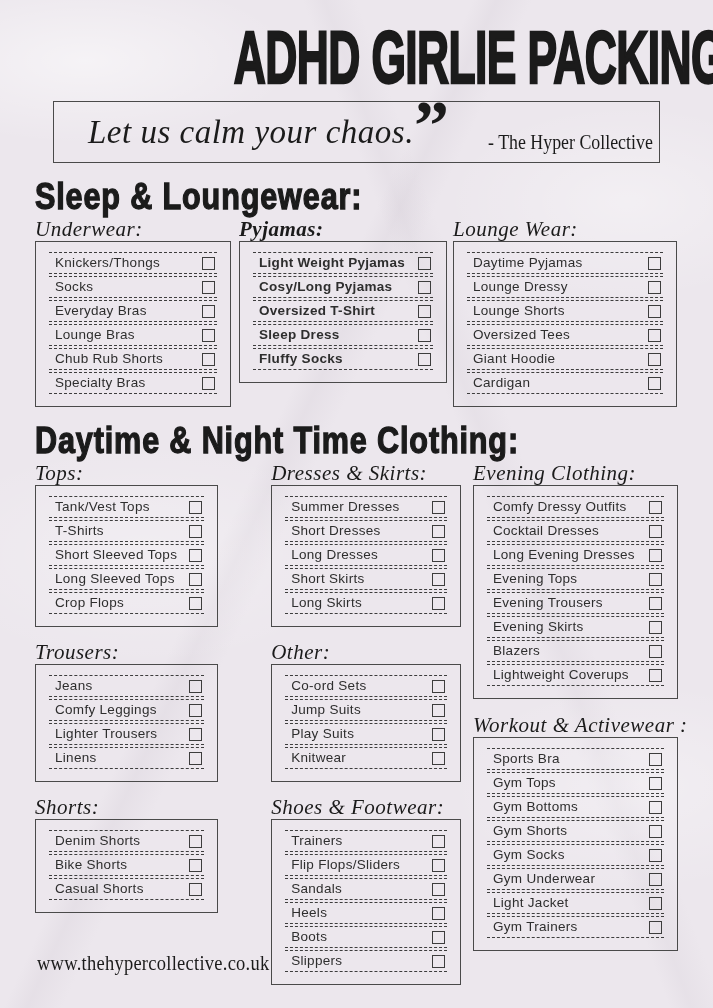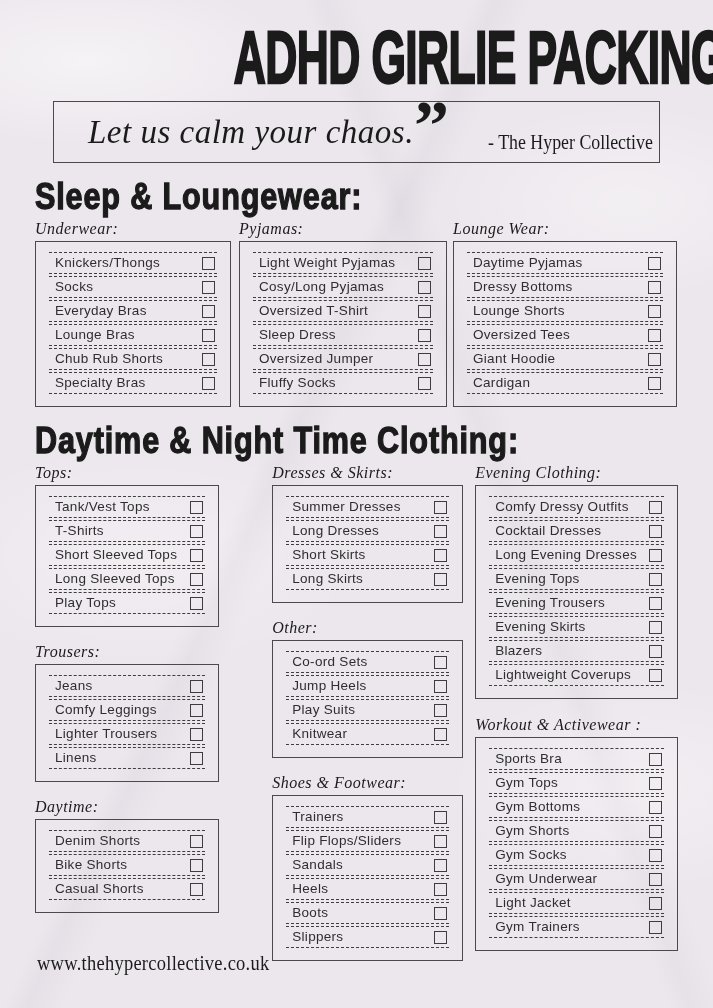--- a/index.html
+++ b/index.html
@@ -77,21 +77,21 @@
     letter-spacing:1px;white-space:nowrap;
     -webkit-text-stroke:1.3px var(--ink);
   }
   .h2-wrap{margin:16px 0 2px;}
   .h2-wrap .h2{display:inline-block;transform:scaleX(.85);transform-origin:left center;}
 
   .cols{display:flex;align-items:flex-start;}
   .group-label{
     font-family:"Liberation Serif",serif;
     font-style:italic;
-    font-size:16px;line-height:24px;
+    font-size:21px;line-height:24px;
     letter-spacing:.5px;
     white-space:nowrap;
   }
   .box{
     border:1.6px solid var(--border);
     padding:10px 13px 12px;
     background:transparent;
   }
   .row{
     display:flex;align-items:center;
@@ -109,21 +109,21 @@
   .checkbox{
     width:13px;height:13px;
     border:1.6px solid var(--line);
     margin-left:auto;
     flex:none;
     background:transparent;
   }
 
   
   .g-underwear{width:196px;margin-right:8px;}
-  .g-pyjamas{width:208px;margin-right:6px;}
+  .g-pyjamas{width:208px;margin-right:6px;font-weight:bold;}
   .g-lounge{width:224px;}
 
   
   .col-left{width:193px;margin-right:15px;}
   .col-mid{width:200px;margin-right:12px;margin-left:38px;}
   .col-right{width:205px;}
   .stack .group + .group{margin-top:12px;}
   .col-left .group + .group,
   .col-mid .group + .group{margin-top:13px;}
   .col-right .group + .group{margin-top:14px;}
@@ -198,38 +198,34 @@
           </div>
           <div class="row">
             <span class="item-label">Oversized T-Shirt</span>
             <span class="checkbox"></span>
           </div>
           <div class="row">
             <span class="item-label">Sleep Dress</span>
             <span class="checkbox"></span>
           </div>
           <div class="row">
-            <span class="item-label">Oversized Jumper</span>
-            <span class="checkbox"></span>
-          </div>
-          <div class="row">
             <span class="item-label">Fluffy Socks</span>
             <span class="checkbox"></span>
           </div>
         </div>
     </div>
     <div class="group g-lounge">
       <div class="group-label">Lounge Wear:</div>
       <div class="box">
           <div class="row">
             <span class="item-label">Daytime Pyjamas</span>
             <span class="checkbox"></span>
           </div>
           <div class="row">
-            <span class="item-label">Dressy Bottoms</span>
+            <span class="item-label">Lounge Dressy</span>
             <span class="checkbox"></span>
           </div>
           <div class="row">
             <span class="item-label">Lounge Shorts</span>
             <span class="checkbox"></span>
           </div>
           <div class="row">
             <span class="item-label">Oversized Tees</span>
             <span class="checkbox"></span>
           </div>
@@ -265,21 +261,21 @@
             </div>
             <div class="row">
               <span class="item-label">Short Sleeved Tops</span>
               <span class="checkbox"></span>
             </div>
             <div class="row">
               <span class="item-label">Long Sleeved Tops</span>
               <span class="checkbox"></span>
             </div>
             <div class="row">
-              <span class="item-label">Play Tops</span>
+              <span class="item-label">Crop Flops</span>
               <span class="checkbox"></span>
             </div>
           </div>
       </div>
       <div class="group">
         <div class="group-label">Trousers:</div>
         <div class="box">
             <div class="row">
               <span class="item-label">Jeans</span>
               <span class="checkbox"></span>
@@ -292,21 +288,21 @@
               <span class="item-label">Lighter Trousers</span>
               <span class="checkbox"></span>
             </div>
             <div class="row">
               <span class="item-label">Linens</span>
               <span class="checkbox"></span>
             </div>
           </div>
       </div>
       <div class="group">
-        <div class="group-label">Daytime:</div>
+        <div class="group-label">Shorts:</div>
         <div class="box">
             <div class="row">
               <span class="item-label">Denim Shorts</span>
               <span class="checkbox"></span>
             </div>
             <div class="row">
               <span class="item-label">Bike Shorts</span>
               <span class="checkbox"></span>
             </div>
             <div class="row">
@@ -319,20 +315,24 @@
 
     <div class="stack col-mid">
       <div class="group">
         <div class="group-label">Dresses &amp; Skirts:</div>
         <div class="box">
             <div class="row">
               <span class="item-label">Summer Dresses</span>
               <span class="checkbox"></span>
             </div>
             <div class="row">
+              <span class="item-label">Short Dresses</span>
+              <span class="checkbox"></span>
+            </div>
+            <div class="row">
               <span class="item-label">Long Dresses</span>
               <span class="checkbox"></span>
             </div>
             <div class="row">
               <span class="item-label">Short Skirts</span>
               <span class="checkbox"></span>
             </div>
             <div class="row">
               <span class="item-label">Long Skirts</span>
               <span class="checkbox"></span>
@@ -340,21 +340,21 @@
           </div>
       </div>
       <div class="group">
         <div class="group-label">Other:</div>
         <div class="box">
             <div class="row">
               <span class="item-label">Co-ord Sets</span>
               <span class="checkbox"></span>
             </div>
             <div class="row">
-              <span class="item-label">Jump Heels</span>
+              <span class="item-label">Jump Suits</span>
               <span class="checkbox"></span>
             </div>
             <div class="row">
               <span class="item-label">Play Suits</span>
               <span class="checkbox"></span>
             </div>
             <div class="row">
               <span class="item-label">Knitwear</span>
               <span class="checkbox"></span>
             </div>

